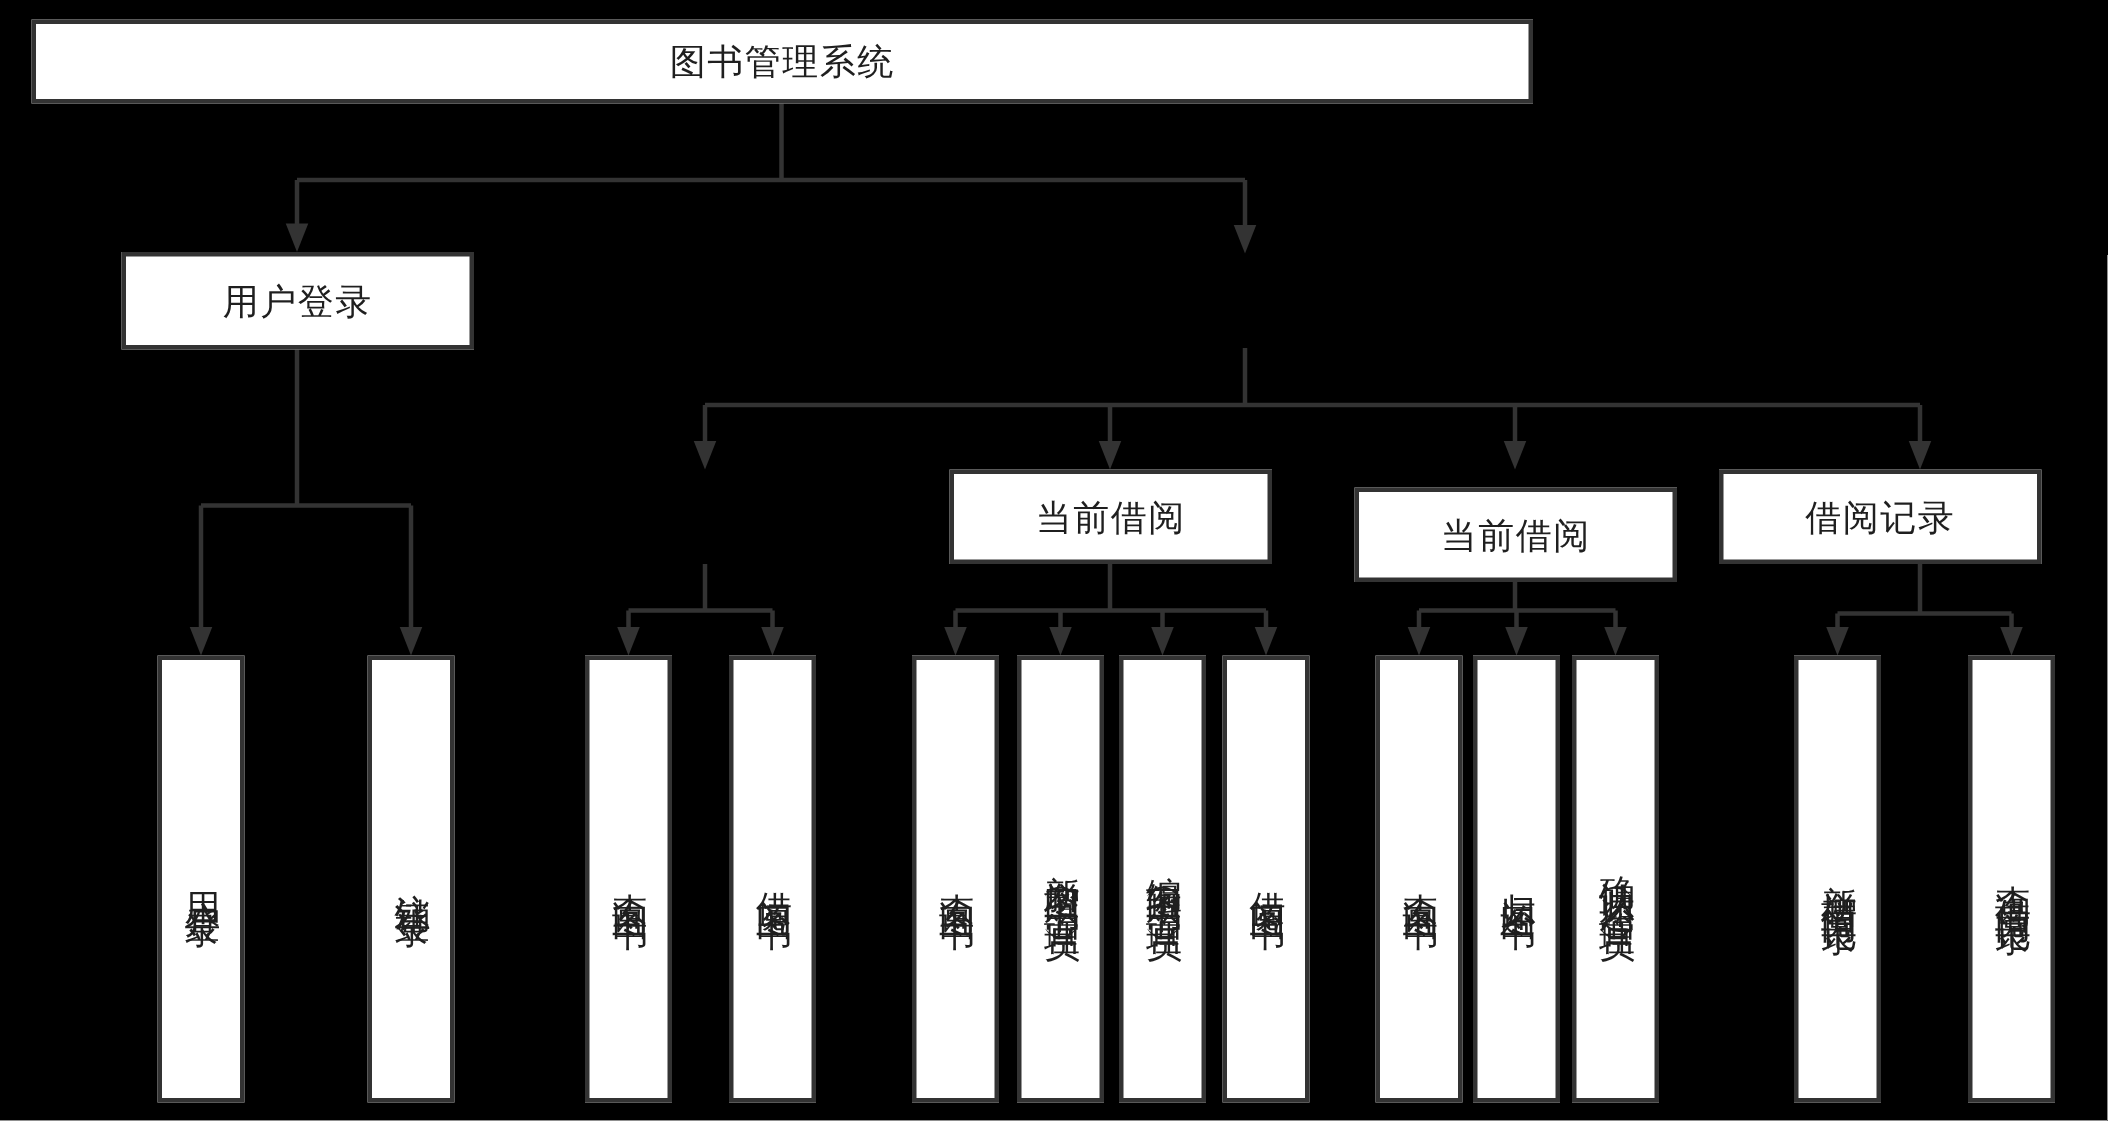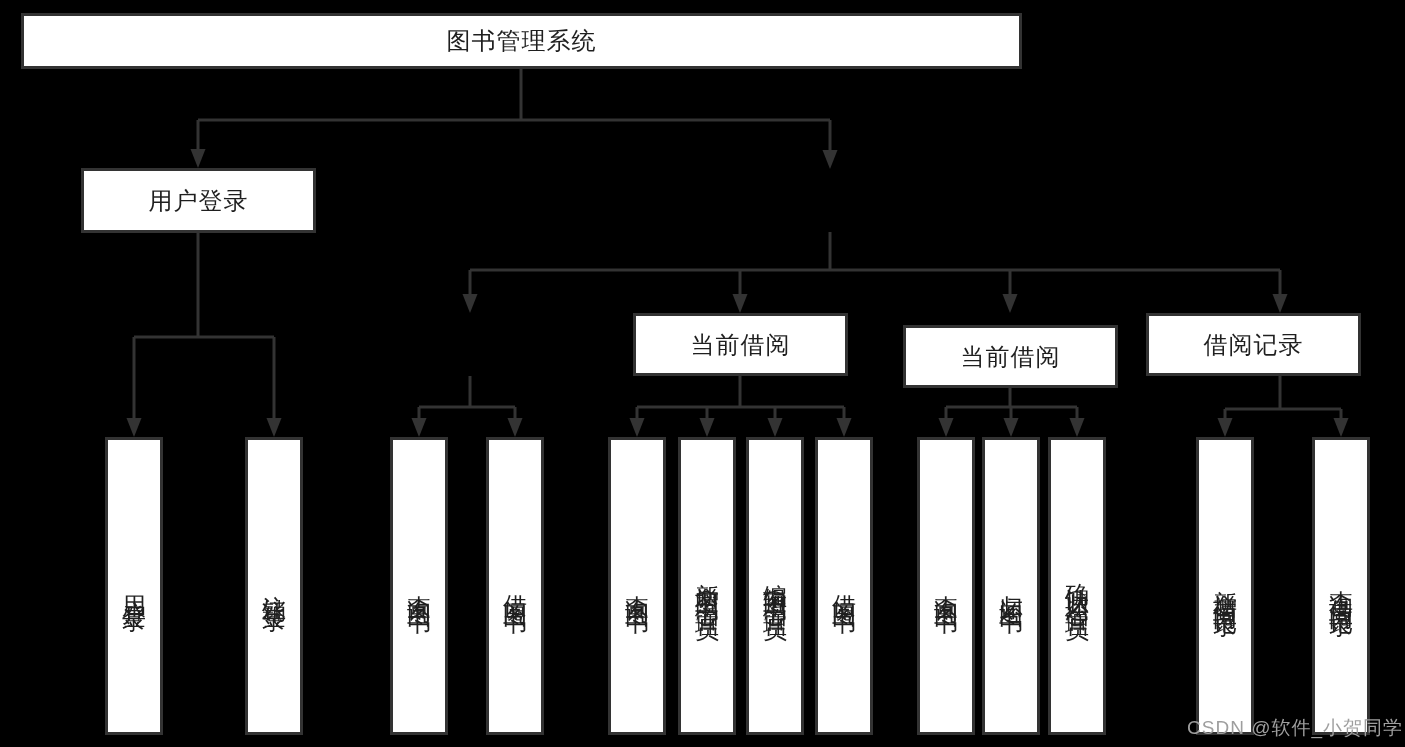--- a/index.html
+++ b/index.html
@@ -173,15 +173,14 @@
     <span class="vtext">确认归还（管理员）</span>
   </div>
 
   <div class="box leaf" style="left:1196px;">
     <span class="vtext">新增借阅记录</span>
   </div>
   <div class="box leaf" style="left:1312px;">
     <span class="vtext">查询借阅记录</span>
   </div>
 
-  <div id="watermark">CSDN @软件_小贺同学</div>
 
 </div>
 
 </body></html>

